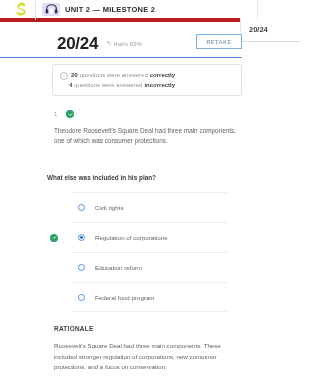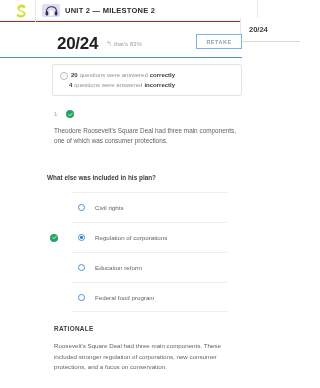--- a/index.html
+++ b/index.html
@@ -16,21 +16,21 @@
     position: relative;
   }
 
   
   .topbar {
     position: absolute;
     left: 0; top: 0;
     width: 300px;
     height: 22px;
     background: #ffffff;
-    border-bottom: 1px solid #b91c1c;
+    border-bottom: 4px solid #b91c1c;
     display: flex;
     align-items: center;
     box-sizing: border-box;
   }
   .logo-s {
     margin-left: 14px;
     width: 14px;
     height: 16px;
     position: relative;
     flex: 0 0 auto;

